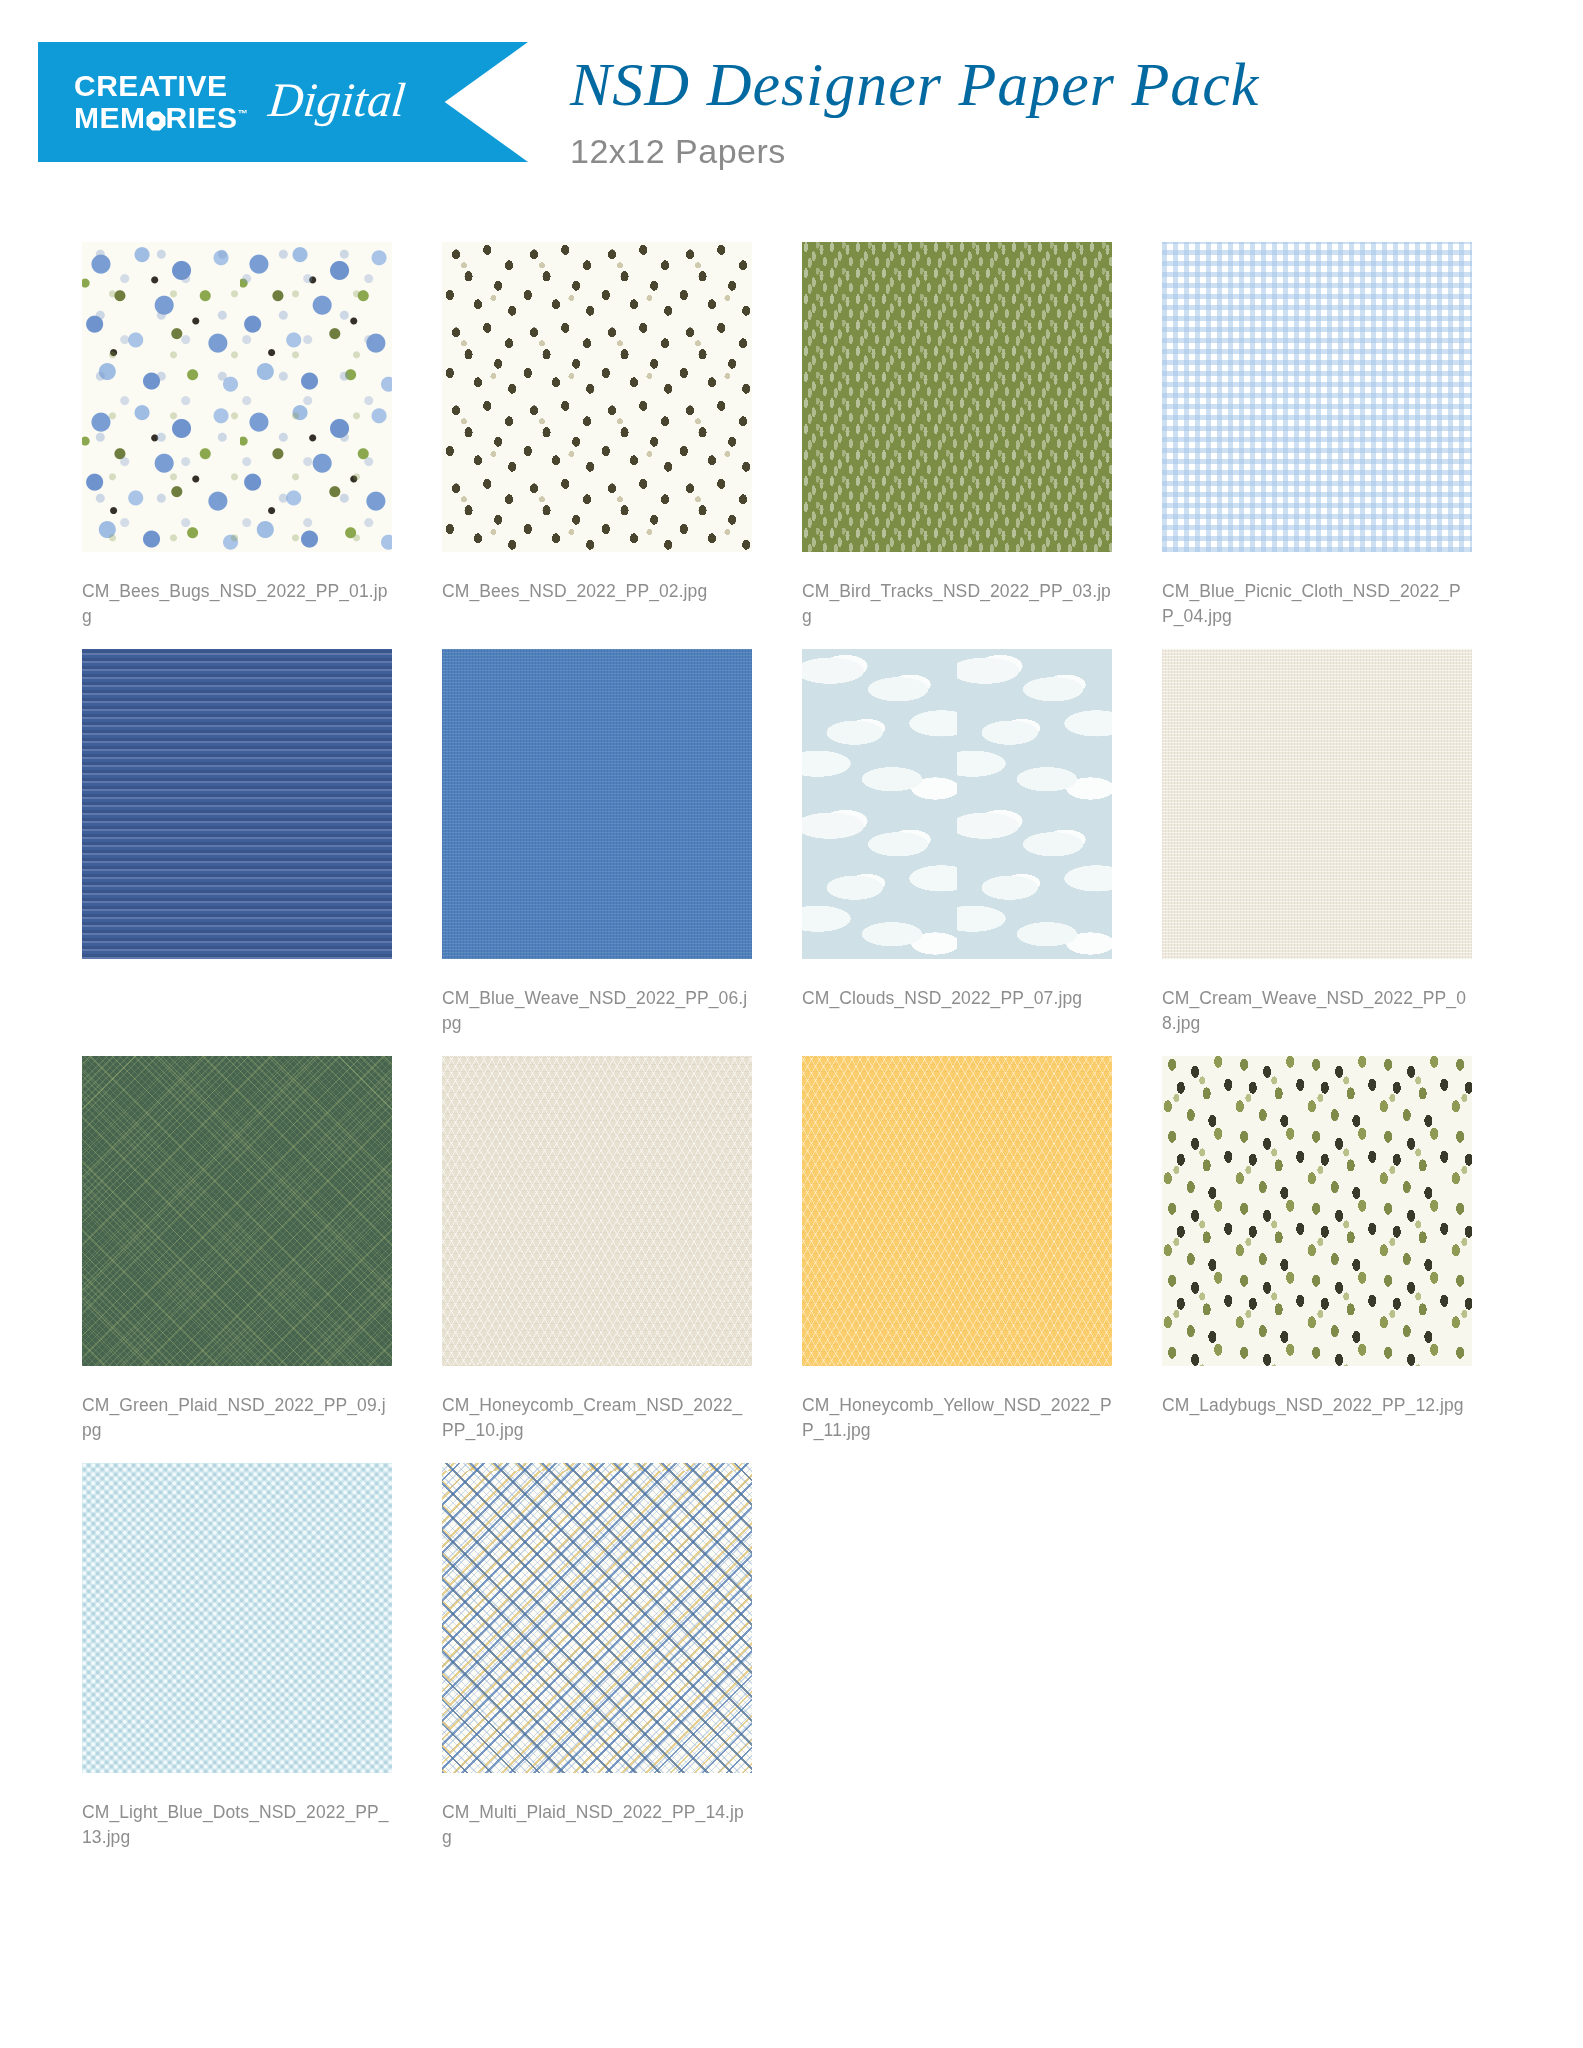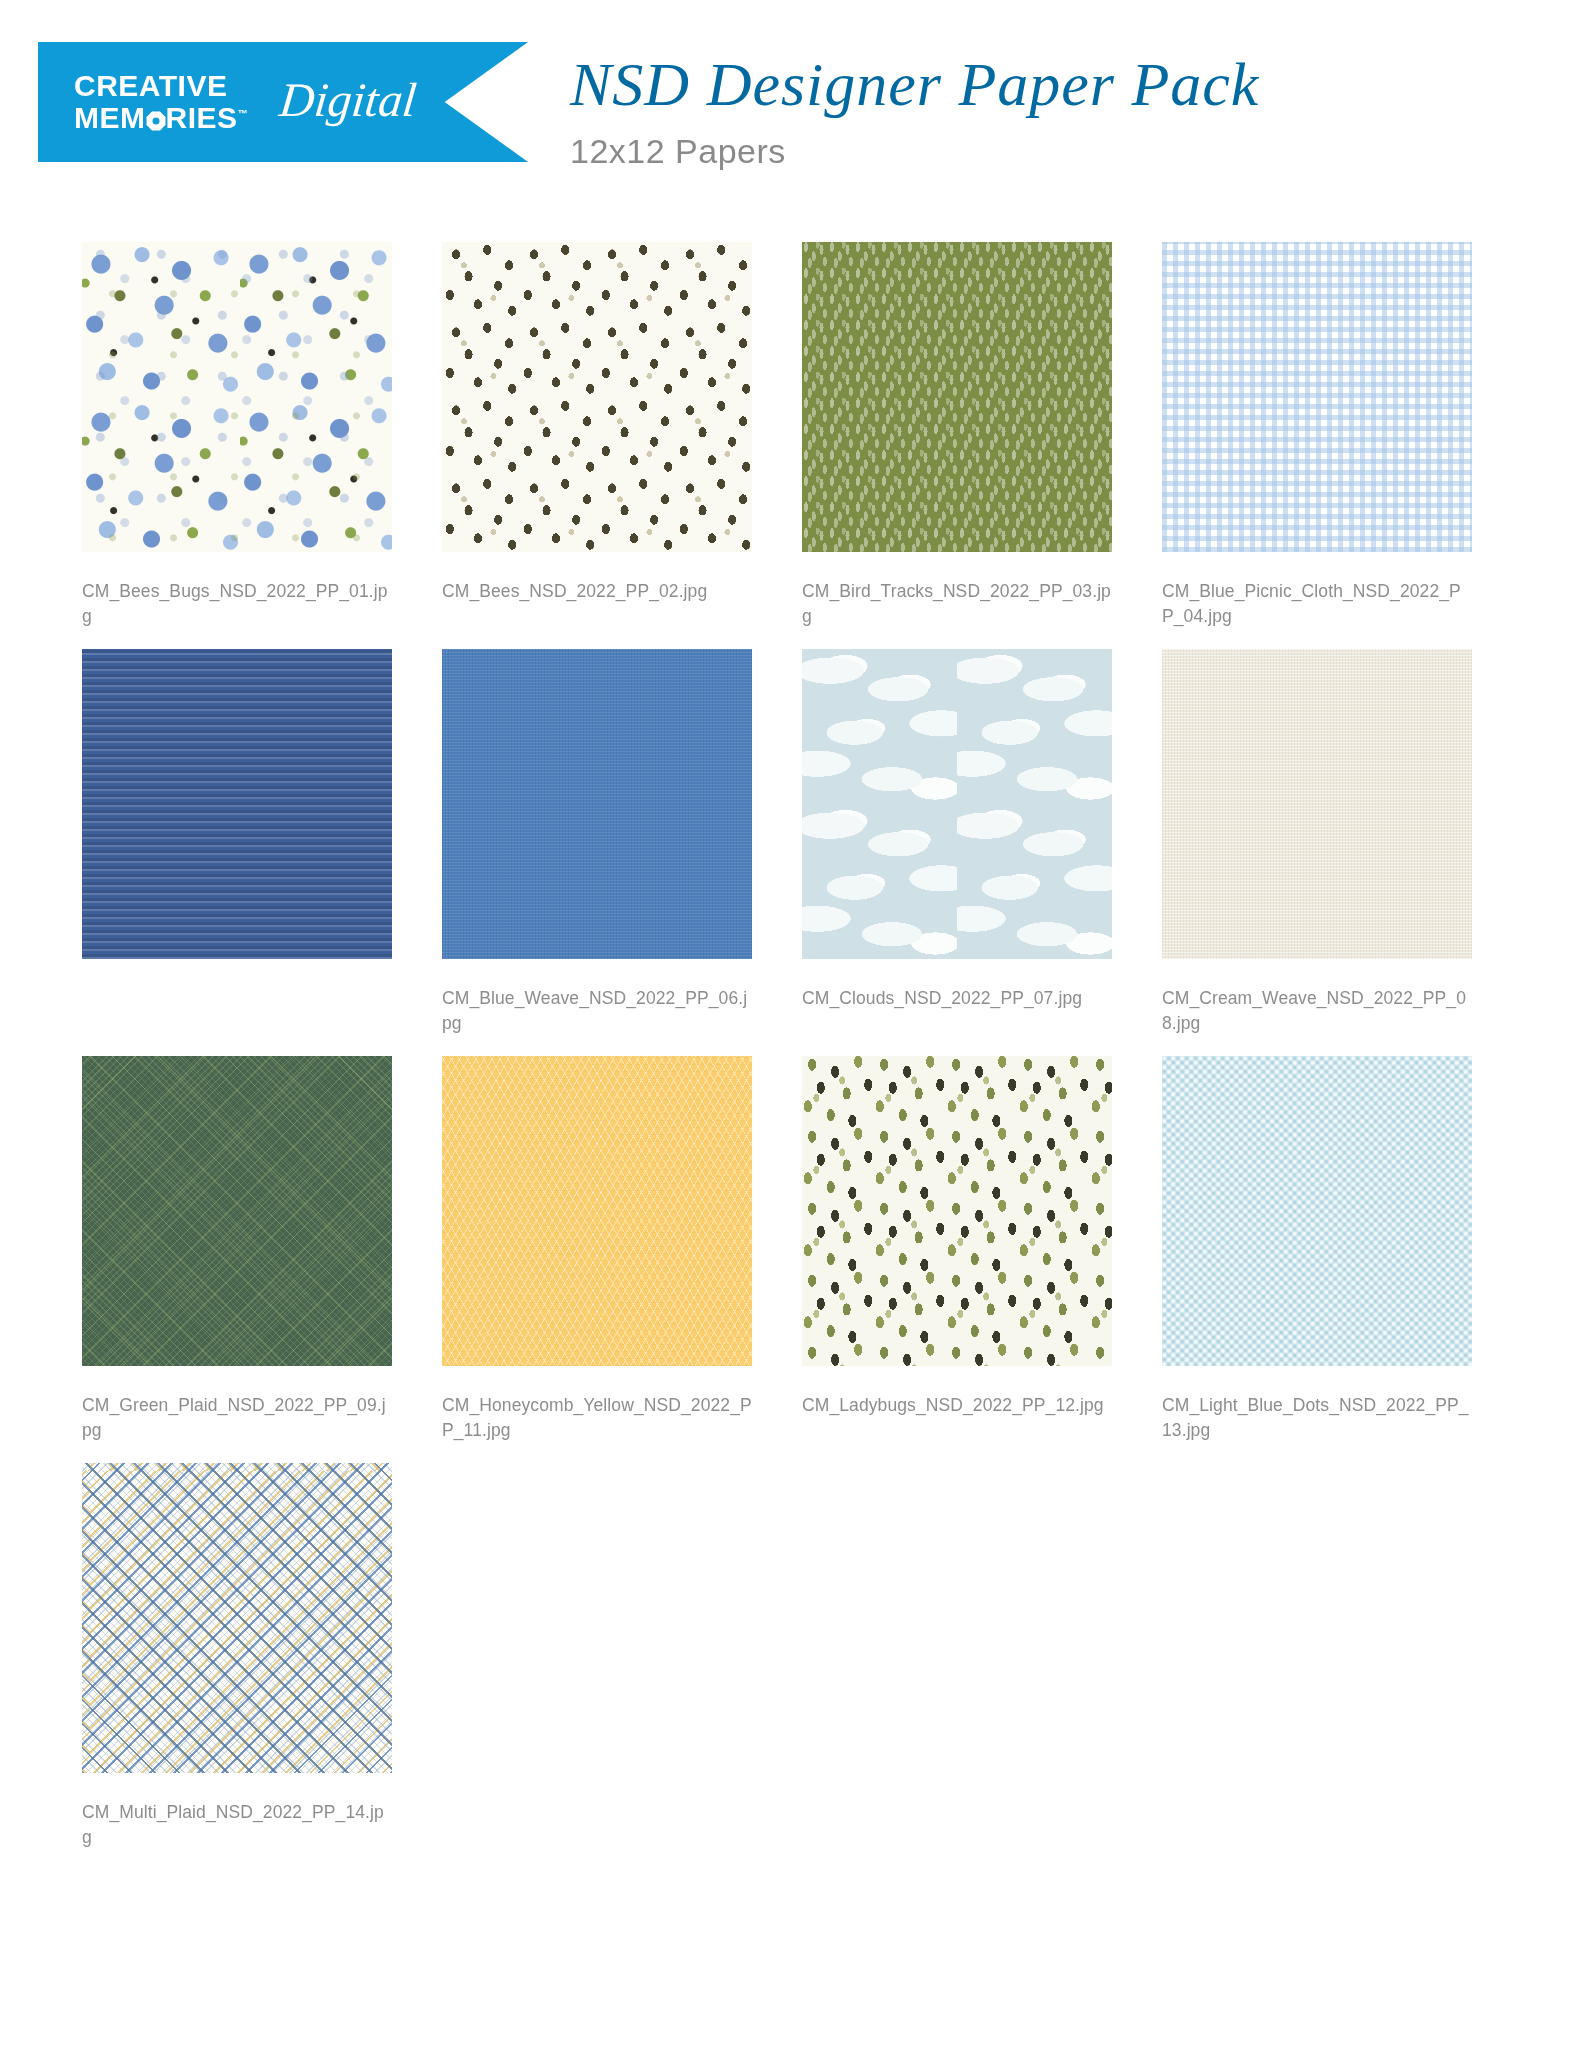--- a/index.html
+++ b/index.html
@@ -27,21 +27,21 @@
     background: #0f9bd7;
     
     clip-path: polygon(0 0, 100% 0, 83% 50%, 100% 100%, 0 100%);
     display: flex;
     align-items: center;
     box-shadow: 2px 3px 6px rgba(0,0,0,.18);
   }
   .brand-inner {
     display: flex;
     align-items: center;
-    gap: 26px;
+    gap: 15px;
     padding-left: 36px;
   }
   .brand-logo {
     color: #ffffff;
     line-height: 1.0;
     font-family: "Liberation Serif", serif;
   }
   .brand-logo .line1,
   .brand-logo .line2 {
     display: block;
@@ -388,20 +388,24 @@
     </div>
     <div class="cell">
       <div class="swatch p-cream-weave"></div>
       <div class="caption">CM_Cream_Weave_NSD_2022_PP_08.jpg</div>
     </div>
     <div class="cell">
       <div class="swatch p-green-plaid"></div>
       <div class="caption">CM_Green_Plaid_NSD_2022_PP_09.jpg</div>
     </div>
     <div class="cell">
+      <div class="swatch p-honeycomb-cream"></div>
+      <div class="caption">CM_Honeycomb_Cream_NSD_2022_PP_10.jpg</div>
+    </div>
+    <div class="cell">
       <div class="swatch p-honeycomb-yellow"></div>
       <div class="caption">CM_Honeycomb_Yellow_NSD_2022_PP_11.jpg</div>
     </div>
     <div class="cell">
       <div class="swatch p-ladybugs"></div>
       <div class="caption">CM_Ladybugs_NSD_2022_PP_12.jpg</div>
     </div>
     <div class="cell">
       <div class="swatch p-light-blue-dots"></div>
       <div class="caption">CM_Light_Blue_Dots_NSD_2022_PP_13.jpg</div>

